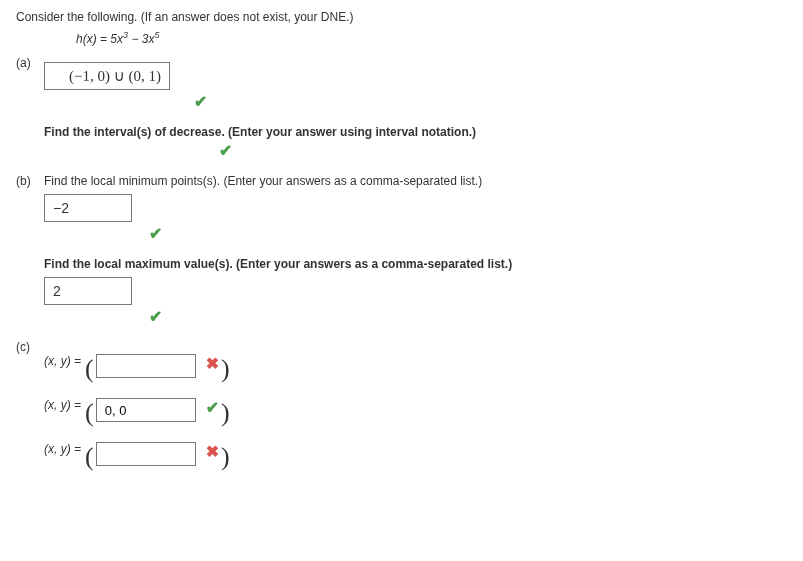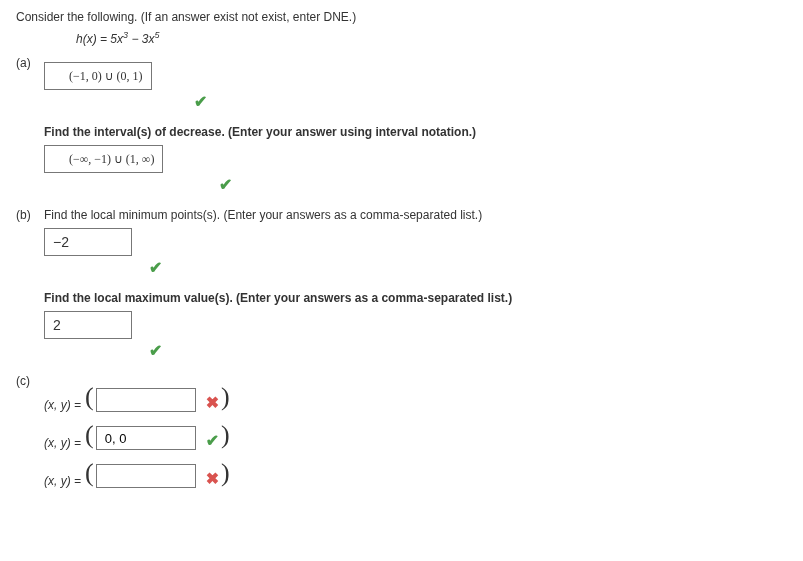--- a/index.html
+++ b/index.html
@@ -43,21 +43,21 @@
     border: 1px solid #777;
     padding: 4px 8px;
     min-height: 18px;
     min-width: 40px;
     display: inline-flex;
     align-items: center;
     font-family: Verdana, Arial, sans-serif;
   }
   .math {
     font-family: Georgia, "Times New Roman", serif;
-    font-size: 12px;
+    font-size: 15px;
     padding-left: 24px;
   }
   .plain-ans {
     font-family: Arial, sans-serif;
     font-size: 14px;
   }
   .answer-input {
     border: 1px solid #777;
     padding: 3px 8px;
     height: 24px;
@@ -87,45 +87,42 @@
     font-style: italic;
     margin-right: 2px;
   }
   .paren {
     font-size: 26px;
     font-family: "Times New Roman", serif;
     padding: 0 2px;
   }
   .inflection-row {
     display: flex;
-    align-items: flex-end;
-    margin-top: 8px;
+    align-items: flex-start;
+    margin-top: 14px;
   }
   sup { font-size: 9px; }
 </style>
 </head>
 <body>
 
-<div class="intro">Consider the following. (If an answer exist not exist, enter DNE.)</div>
+<div class="intro">Consider the following. (If an answer does not exist, your DNE.)</div>
 <div class="formula">
   <span style="font-style:italic;">h</span>(<span style="font-style:italic;">x</span>) = 5<span style="font-style:italic;">x</span><sup>3</sup> − 3<span style="font-style:italic;">x</span><sup>5</sup>
 </div>
 
 <div class="part">
   <div class="part-label">(a)</div>
   <div class="part-body">
     <div class="answer-line">
       <span class="answer-box math">(−1, 0) ∪ (0, 1)</span>
     </div>
     <span class="check below" style="margin-left:150px;">✔</span>
 
     <div class="sub-q">Find the interval(s) of decrease. (Enter your answer using interval notation.)</div>
-    <div class="answer-line">
-      <span class="answer-box math">(−∞, −1) ∪ (1, ∞)</span>
-    </div>
     <span class="check below" style="margin-left:175px;">✔</span>
   </div>
 </div>
 
 <div class="part">
   <div class="part-label">(b)</div>
   <div class="part-body">
     <div>Find the local minimum points(s). (Enter your answers as a comma-separated list.)</div>
     <div class="answer-line">
       <span class="answer-box plain-ans" style="min-width:70px;">−2</span>

